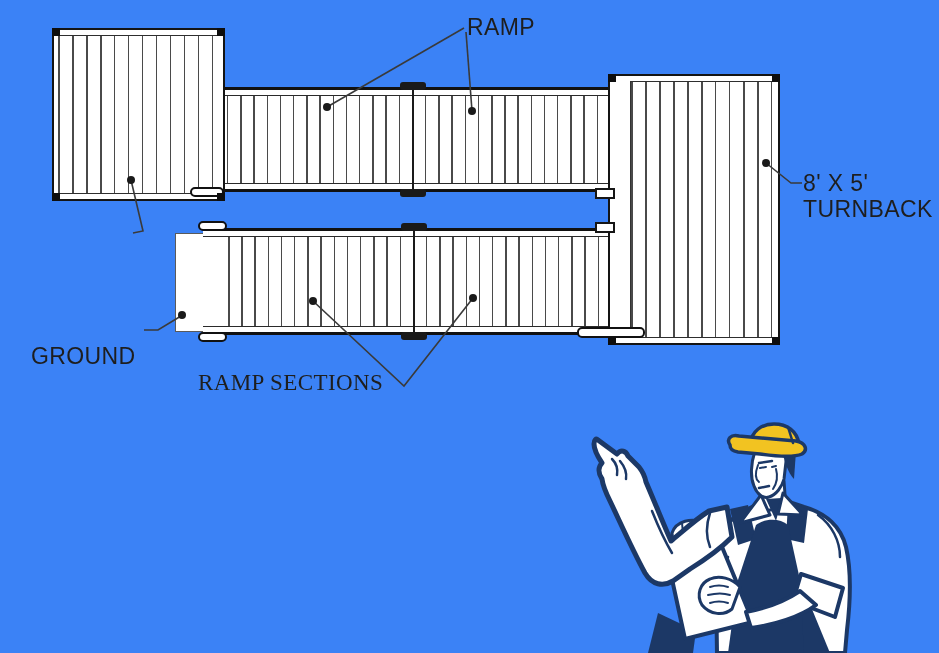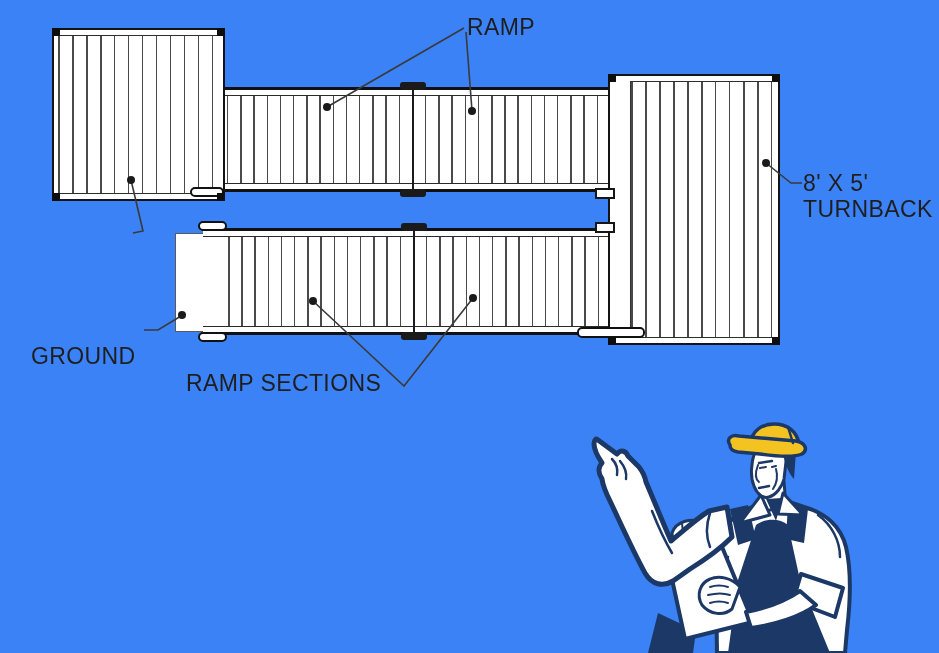--- a/index.html
+++ b/index.html
@@ -97,21 +97,21 @@
   <div class="lbl" style="left:467px;top:14px;">
     <div>RAMP</div>
   </div>
   <div class="lbl" style="left:803px;top:170px;">
     <div>8' X 5'</div>
     <div>TURNBACK</div>
   </div>
   <div class="lbl" style="left:31px;top:315px;margin-top:28px;">
     <div>GROUND</div>
   </div>
-  <div class="lbl" style="left:186px;top:370px;">RAMP SECTIONS</div>
+  <div class="lbl" style="left:198px;top:370px;font-family:Liberation Serif, serif;">RAMP SECTIONS</div>
 
   <svg class="worker" width="379" height="238" viewBox="0 0 379 238">
     <g fill="#ffffff" stroke="#1c3866" stroke-linejoin="round" stroke-linecap="round">
 
       <g>
         <path d="M157,238 L156,170 C154,130 163,108 180,98 L200,88 L226,86 L244,92
                  C266,98 281,112 286,132 C292,158 290,190 287,215 L285,238 Z" stroke-width="4"></path>
         <path d="M258,100 C272,110 280,126 280,142" fill="none" stroke-width="2.5"></path>
         <path d="M168,142 C164,154 162,166 163,178" fill="none" stroke-width="2.5"></path>
       </g>

